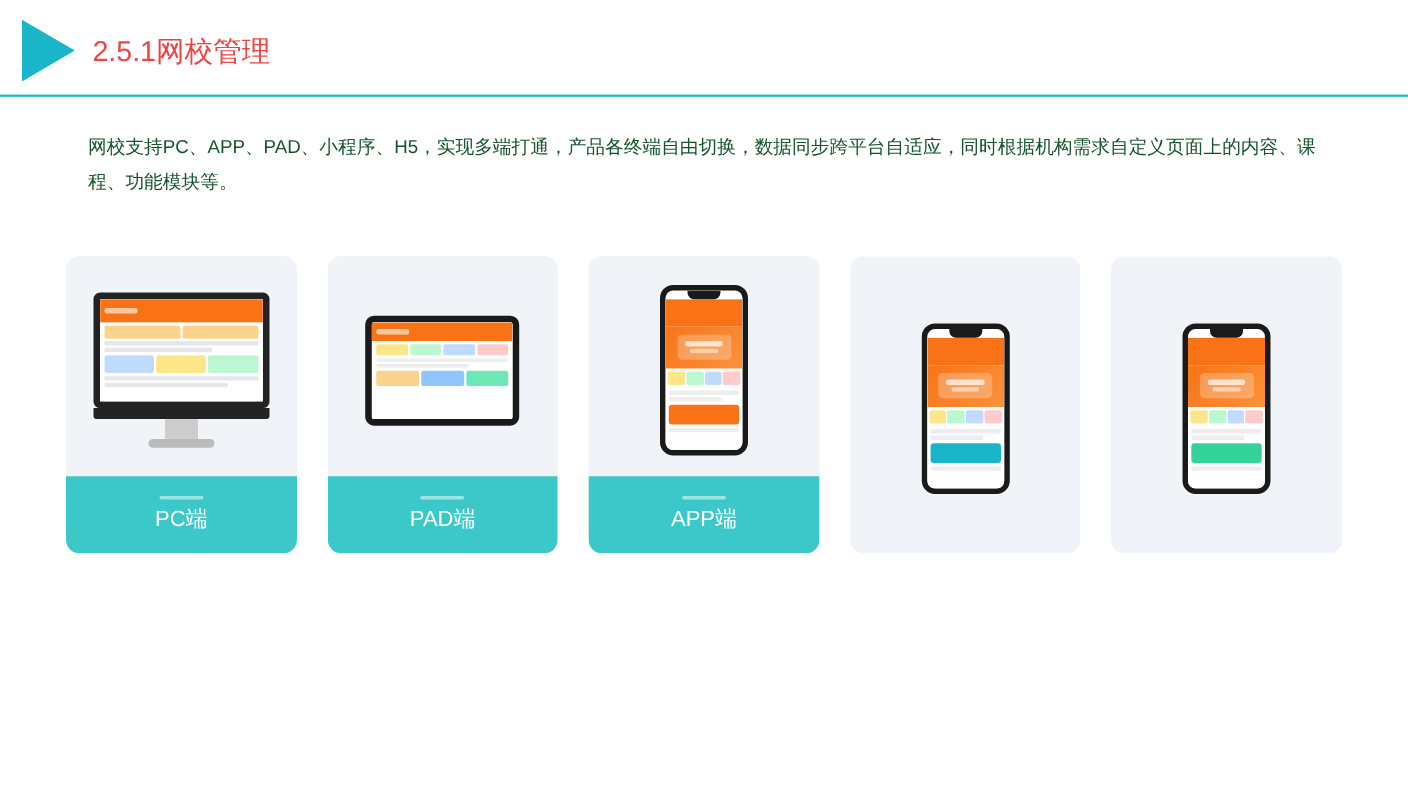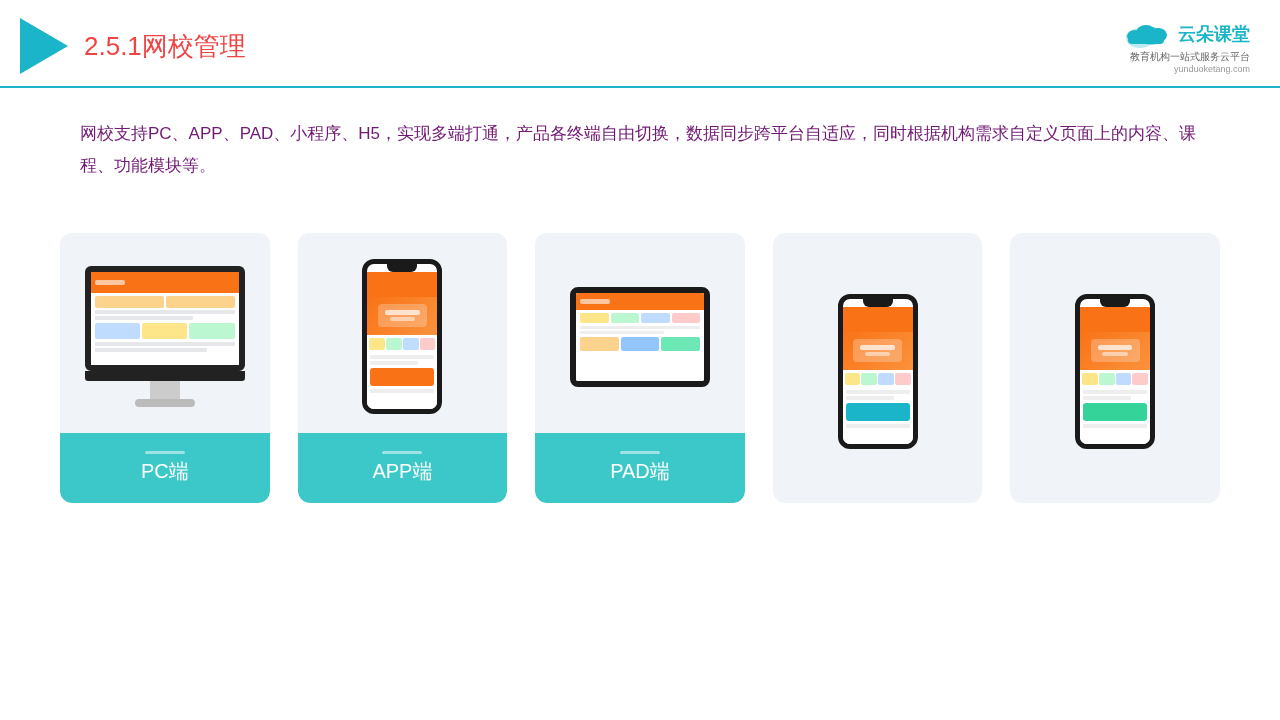--- a/index.html
+++ b/index.html
@@ -68,21 +68,21 @@
     }
     .brand-url {
       font-size: 9px;
       color: #999;
     }
 
     
     .description {
       padding: 30px 80px 20px 80px;
       font-size: 17px;
-      color: #701a75;
+      color: #14532d;
       line-height: 1.9;
     }
 
     
     .cards-container {
       display: flex;
       justify-content: center;
       gap: 28px;
       padding: 20px 60px;
       margin-top: 10px;
@@ -223,38 +223,20 @@
     }
   </style>
 </head>
 <body>
 
 <div class="header">
   <div class="header-left">
     <div class="logo-triangle"></div>
     <span class="page-title">2.5.1网校管理</span>
   </div>
-  <div class="header-right">
-    <div class="brand-logo">
-      <div class="brand-icon">
-
-        <svg class="cloud-svg" viewBox="0 0 52 32" fill="none" xmlns="http://www.w3.org/2000/svg">
-          <ellipse cx="20" cy="20" rx="14" ry="10" fill="#1ab5c8" opacity="0.3"></ellipse>
-          <ellipse cx="32" cy="18" rx="12" ry="9" fill="#1ab5c8" opacity="0.5"></ellipse>
-          <ellipse cx="26" cy="15" rx="10" ry="8" fill="#1ab5c8"></ellipse>
-          <ellipse cx="38" cy="17" rx="9" ry="7" fill="#1ab5c8"></ellipse>
-          <ellipse cx="15" cy="18" rx="8" ry="6" fill="#1ab5c8"></ellipse>
-          <rect x="8" y="18" width="36" height="8" rx="4" fill="#1ab5c8"></rect>
-        </svg>
-        <span class="brand-name">云朵课堂</span>
-      </div>
-      <div class="brand-tagline">教育机构一站式服务云平台</div>
-      <div class="brand-url">yunduoketang.com</div>
-    </div>
-  </div>
 </div>
 
 <div class="description">网校支持PC、APP、PAD、小程序、H5，实现多端打通，产品各终端自由切换，数据同步跨平台自适应，同时根据机构需求自定义页面上的内容、课程、功能模块等。</div>
 
 <div class="cards-container">
 
   <div class="card">
     <div class="card-image-area">
       <div class="pc-monitor">
         <div class="monitor-body">
@@ -280,20 +262,53 @@
           </div>
         </div>
         <div class="monitor-chin"></div>
         <div class="monitor-stand"></div>
         <div class="monitor-base"></div>
       </div>
     </div>
     <div class="card-label">
       <div class="card-label-bar"></div>
       <span>PC端</span>
+    </div>
+  </div>
+
+  <div class="card">
+    <div class="card-image-area">
+      <div class="tablet-mockup">
+        <div class="tablet-body">
+          <div class="tablet-content">
+            <div style="height:20%;background:#f97316;display:flex;align-items:center;padding:2px 4px;">
+              <div style="width:30px;height:5px;background:rgba(255,255,255,0.6);border-radius:2px;"></div>
+            </div>
+            <div style="padding:3px 4px;">
+              <div style="display:grid;grid-template-columns:repeat(4,1fr);gap:2px;margin-bottom:3px;">
+                <div style="height:10px;background:#fde68a;border-radius:2px;"></div>
+                <div style="height:10px;background:#bbf7d0;border-radius:2px;"></div>
+                <div style="height:10px;background:#bfdbfe;border-radius:2px;"></div>
+                <div style="height:10px;background:#fecaca;border-radius:2px;"></div>
+              </div>
+              <div style="height:3px;background:#eee;border-radius:1px;margin-bottom:2px;"></div>
+              <div style="height:3px;background:#eee;border-radius:1px;margin-bottom:2px;width:70%;"></div>
+              <div style="display:grid;grid-template-columns:1fr 1fr 1fr;gap:2px;margin-top:3px;">
+                <div style="height:14px;background:#fbd38d;border-radius:2px;"></div>
+                <div style="height:14px;background:#93c5fd;border-radius:2px;"></div>
+                <div style="height:14px;background:#6ee7b7;border-radius:2px;"></div>
+              </div>
+            </div>
+          </div>
+        </div>
+      </div>
+    </div>
+    <div class="card-label">
+      <div class="card-label-bar"></div>
+      <span>PAD端</span>
     </div>
   </div>
 
   <div class="card">
     <div class="card-image-area">
       <div class="phone-mockup">
         <div class="phone-body">
           <div class="phone-notch"></div>
           <div class="phone-screen">
             <div style="height:18%;background:#f97316;"></div>
@@ -320,48 +335,46 @@
       </div>
     </div>
     <div class="card-label">
       <div class="card-label-bar"></div>
       <span>APP端</span>
     </div>
   </div>
 
   <div class="card">
     <div class="card-image-area">
-      <div class="tablet-mockup">
-        <div class="tablet-body">
-          <div class="tablet-content">
-            <div style="height:20%;background:#f97316;display:flex;align-items:center;padding:2px 4px;">
-              <div style="width:30px;height:5px;background:rgba(255,255,255,0.6);border-radius:2px;"></div>
-            </div>
-            <div style="padding:3px 4px;">
-              <div style="display:grid;grid-template-columns:repeat(4,1fr);gap:2px;margin-bottom:3px;">
-                <div style="height:10px;background:#fde68a;border-radius:2px;"></div>
-                <div style="height:10px;background:#bbf7d0;border-radius:2px;"></div>
-                <div style="height:10px;background:#bfdbfe;border-radius:2px;"></div>
-                <div style="height:10px;background:#fecaca;border-radius:2px;"></div>
-              </div>
-              <div style="height:3px;background:#eee;border-radius:1px;margin-bottom:2px;"></div>
-              <div style="height:3px;background:#eee;border-radius:1px;margin-bottom:2px;width:70%;"></div>
-              <div style="display:grid;grid-template-columns:1fr 1fr 1fr;gap:2px;margin-top:3px;">
-                <div style="height:14px;background:#fbd38d;border-radius:2px;"></div>
-                <div style="height:14px;background:#93c5fd;border-radius:2px;"></div>
-                <div style="height:14px;background:#6ee7b7;border-radius:2px;"></div>
-              </div>
+      <div class="phone-mockup">
+        <div class="phone-body">
+          <div class="phone-notch"></div>
+          <div class="phone-screen">
+            <div style="height:18%;background:#f97316;"></div>
+            <div style="height:28%;background:linear-gradient(135deg,#f97316,#fb923c);display:flex;align-items:center;justify-content:center;">
+              <div style="width:70%;height:60%;background:rgba(255,255,255,0.25);border-radius:4px;display:flex;flex-direction:column;justify-content:center;align-items:center;padding:3px;">
+                <div style="height:5px;background:rgba(255,255,255,0.7);border-radius:2px;width:80%;margin-bottom:2px;"></div>
+                <div style="height:4px;background:rgba(255,255,255,0.5);border-radius:2px;width:60%;"></div>
+              </div>
+            </div>
+            <div style="display:grid;grid-template-columns:repeat(4,1fr);gap:1px;padding:3px 2px;">
+              <div style="height:12px;background:#fde68a;border-radius:2px;"></div>
+              <div style="height:12px;background:#bbf7d0;border-radius:2px;"></div>
+              <div style="height:12px;background:#bfdbfe;border-radius:2px;"></div>
+              <div style="height:12px;background:#fecaca;border-radius:2px;"></div>
+            </div>
+            <div style="padding:2px 3px;">
+              <div style="height:4px;background:#eee;border-radius:1px;margin-bottom:2px;"></div>
+              <div style="height:4px;background:#eee;border-radius:1px;margin-bottom:2px;width:75%;"></div>
+              <div style="height:18px;background:#1ab5c8;border-radius:3px;margin-top:3px;"></div>
+              <div style="height:4px;background:#eee;border-radius:1px;margin-top:3px;"></div>
             </div>
           </div>
         </div>
       </div>
-    </div>
-    <div class="card-label">
-      <div class="card-label-bar"></div>
-      <span>PAD端</span>
     </div>
   </div>
 
   <div class="card">
     <div class="card-image-area">
       <div class="phone-mockup">
         <div class="phone-body">
           <div class="phone-notch"></div>
           <div class="phone-screen">
             <div style="height:18%;background:#f97316;"></div>
@@ -373,53 +386,22 @@
             </div>
             <div style="display:grid;grid-template-columns:repeat(4,1fr);gap:1px;padding:3px 2px;">
               <div style="height:12px;background:#fde68a;border-radius:2px;"></div>
               <div style="height:12px;background:#bbf7d0;border-radius:2px;"></div>
               <div style="height:12px;background:#bfdbfe;border-radius:2px;"></div>
               <div style="height:12px;background:#fecaca;border-radius:2px;"></div>
             </div>
             <div style="padding:2px 3px;">
               <div style="height:4px;background:#eee;border-radius:1px;margin-bottom:2px;"></div>
               <div style="height:4px;background:#eee;border-radius:1px;margin-bottom:2px;width:75%;"></div>
-              <div style="height:18px;background:#1ab5c8;border-radius:3px;margin-top:3px;"></div>
+              <div style="height:18px;background:#34d399;border-radius:3px;margin-top:3px;"></div>
               <div style="height:4px;background:#eee;border-radius:1px;margin-top:3px;"></div>
             </div>
           </div>
         </div>
       </div>
     </div>
   </div>
 
-  <div class="card">
-    <div class="card-image-area">
-      <div class="phone-mockup">
-        <div class="phone-body">
-          <div class="phone-notch"></div>
-          <div class="phone-screen">
-            <div style="height:18%;background:#f97316;"></div>
-            <div style="height:28%;background:linear-gradient(135deg,#f97316,#fb923c);display:flex;align-items:center;justify-content:center;">
-              <div style="width:70%;height:60%;background:rgba(255,255,255,0.25);border-radius:4px;display:flex;flex-direction:column;justify-content:center;align-items:center;padding:3px;">
-                <div style="height:5px;background:rgba(255,255,255,0.7);border-radius:2px;width:80%;margin-bottom:2px;"></div>
-                <div style="height:4px;background:rgba(255,255,255,0.5);border-radius:2px;width:60%;"></div>
-              </div>
-            </div>
-            <div style="display:grid;grid-template-columns:repeat(4,1fr);gap:1px;padding:3px 2px;">
-              <div style="height:12px;background:#fde68a;border-radius:2px;"></div>
-              <div style="height:12px;background:#bbf7d0;border-radius:2px;"></div>
-              <div style="height:12px;background:#bfdbfe;border-radius:2px;"></div>
-              <div style="height:12px;background:#fecaca;border-radius:2px;"></div>
-            </div>
-            <div style="padding:2px 3px;">
-              <div style="height:4px;background:#eee;border-radius:1px;margin-bottom:2px;"></div>
-              <div style="height:4px;background:#eee;border-radius:1px;margin-bottom:2px;width:75%;"></div>
-              <div style="height:18px;background:#34d399;border-radius:3px;margin-top:3px;"></div>
-              <div style="height:4px;background:#eee;border-radius:1px;margin-top:3px;"></div>
-            </div>
-          </div>
-        </div>
-      </div>
-    </div>
-  </div>
-
 </div>
 
 </body></html>

